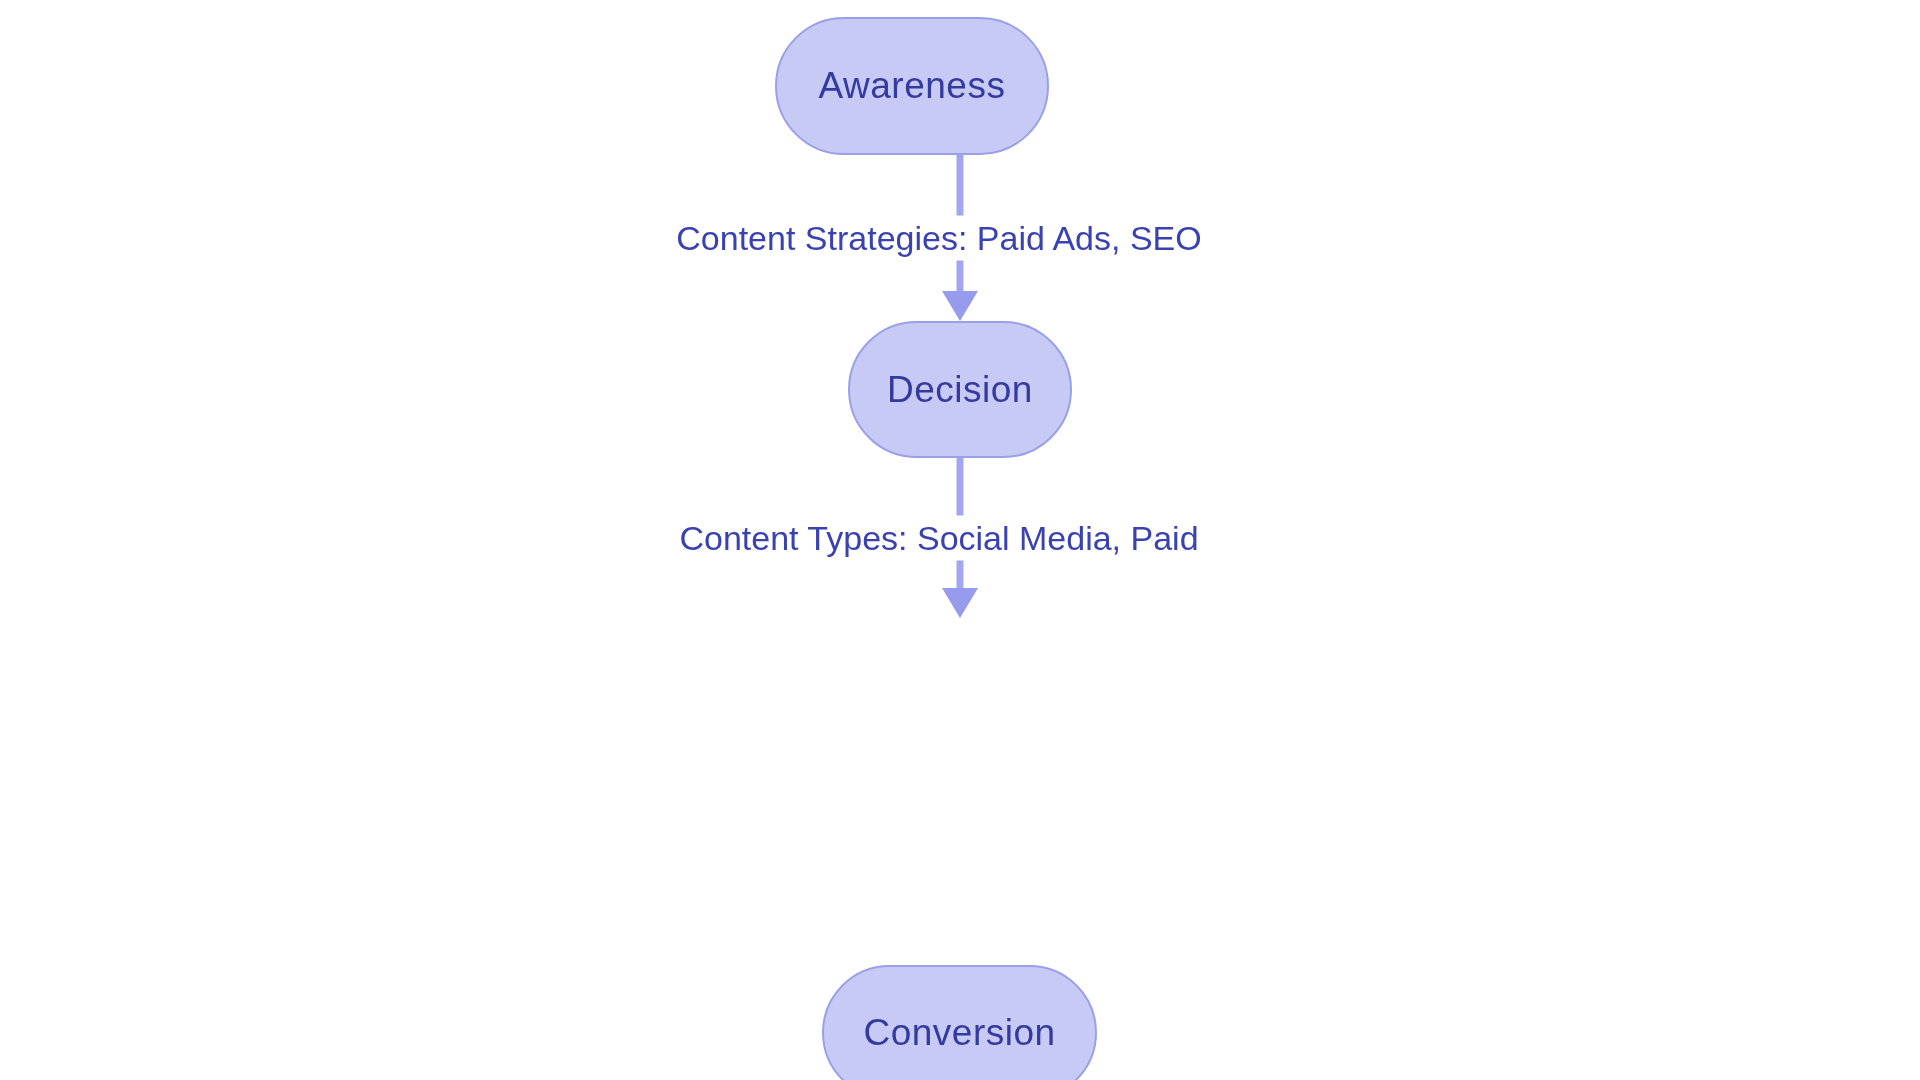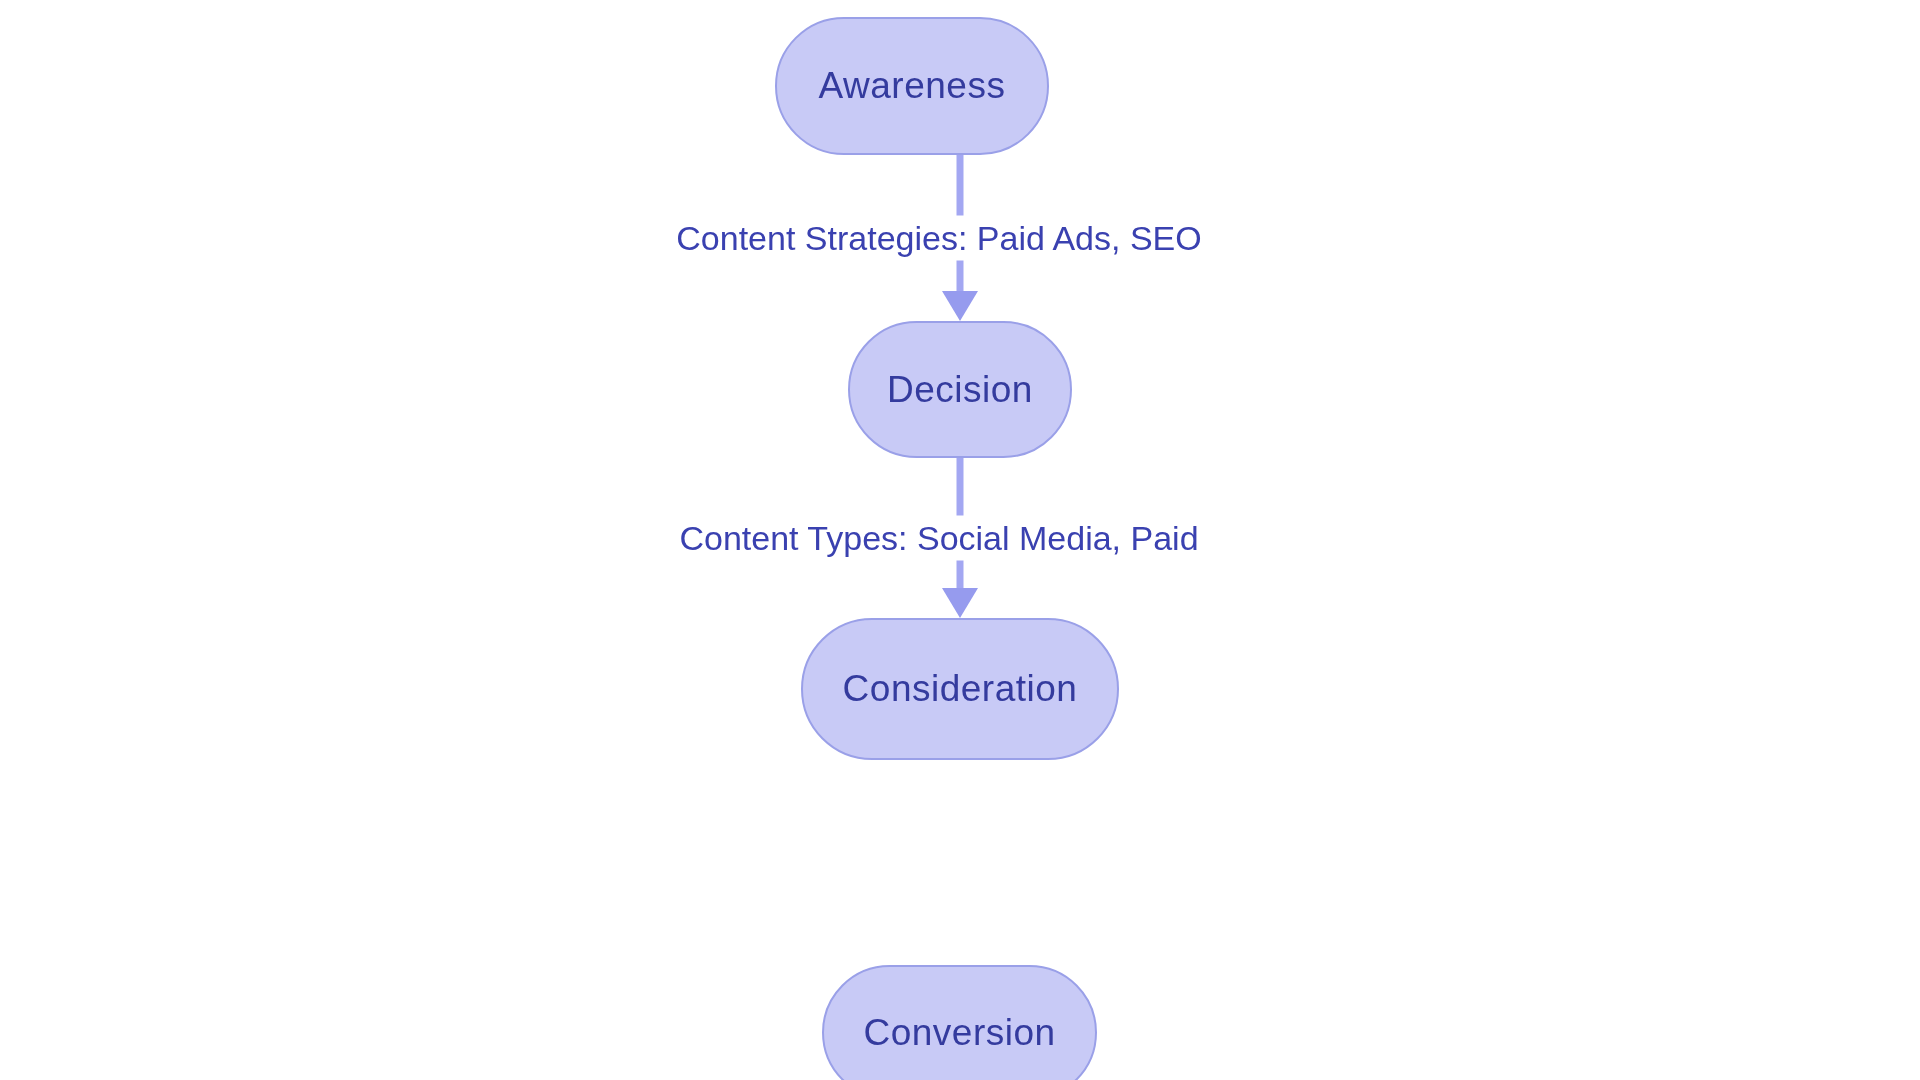--- a/index.html
+++ b/index.html
@@ -86,22 +86,19 @@
   <div class="node" style="left: 848px; top: 321px; width: 224px; height: 137px;">
     <span class="node-label">Decision</span>
   </div>
 
   <div class="edge" style="top: 458px; height: 160px;">
     <div class="edge-line"></div>
     <div class="edge-arrowhead"></div>
     <div class="edge-label">Content Types: Social Media, Paid</div>
   </div>
 
-  <div class="node" style="left: 801px; top: 618px; width: 318px; height: 142px;">
-    <span class="node-label">Consideration</span>
-  </div>
 
 
   <div class="node" style="left: 822px; top: 923px; width: 275px; height: 135px; margin-top: 42px;">
     <span class="node-label">Conversion</span>
   </div>
 
 </div>
 
 </body></html>

